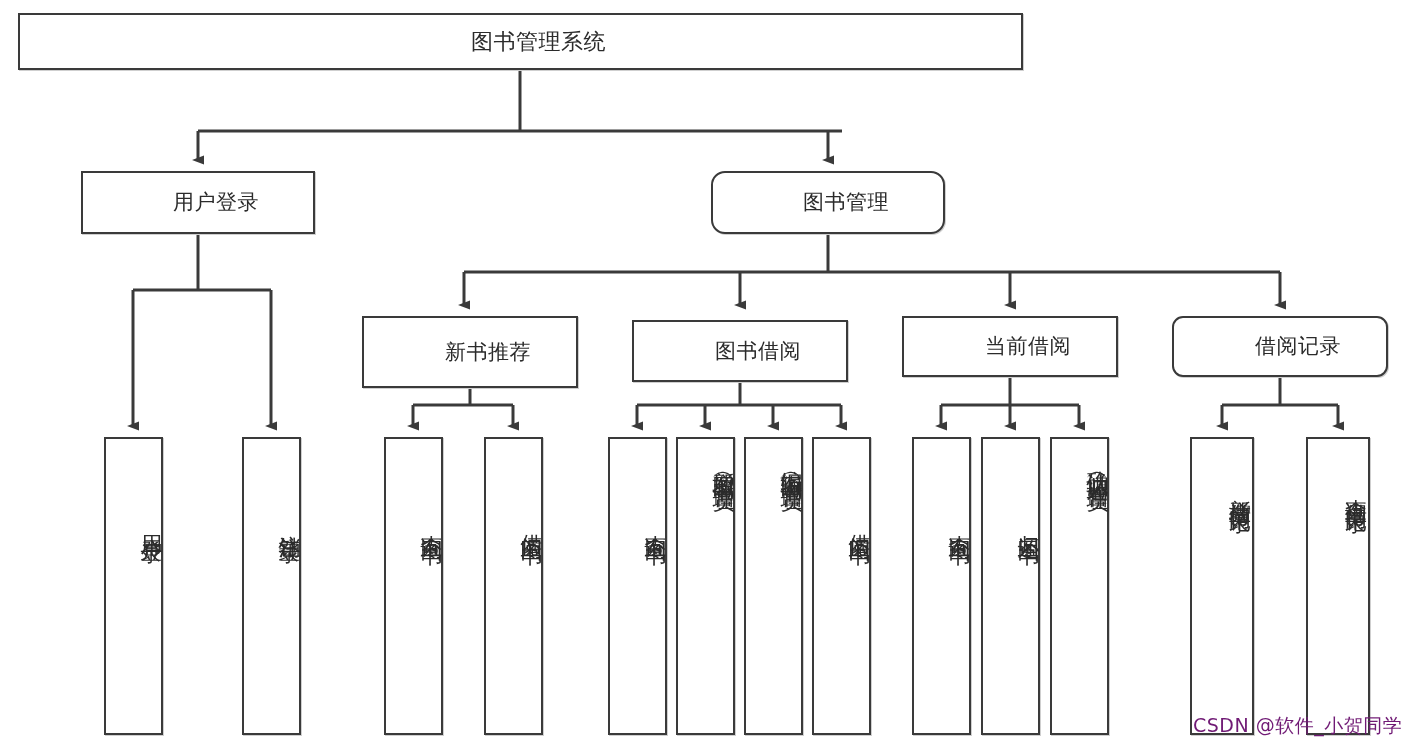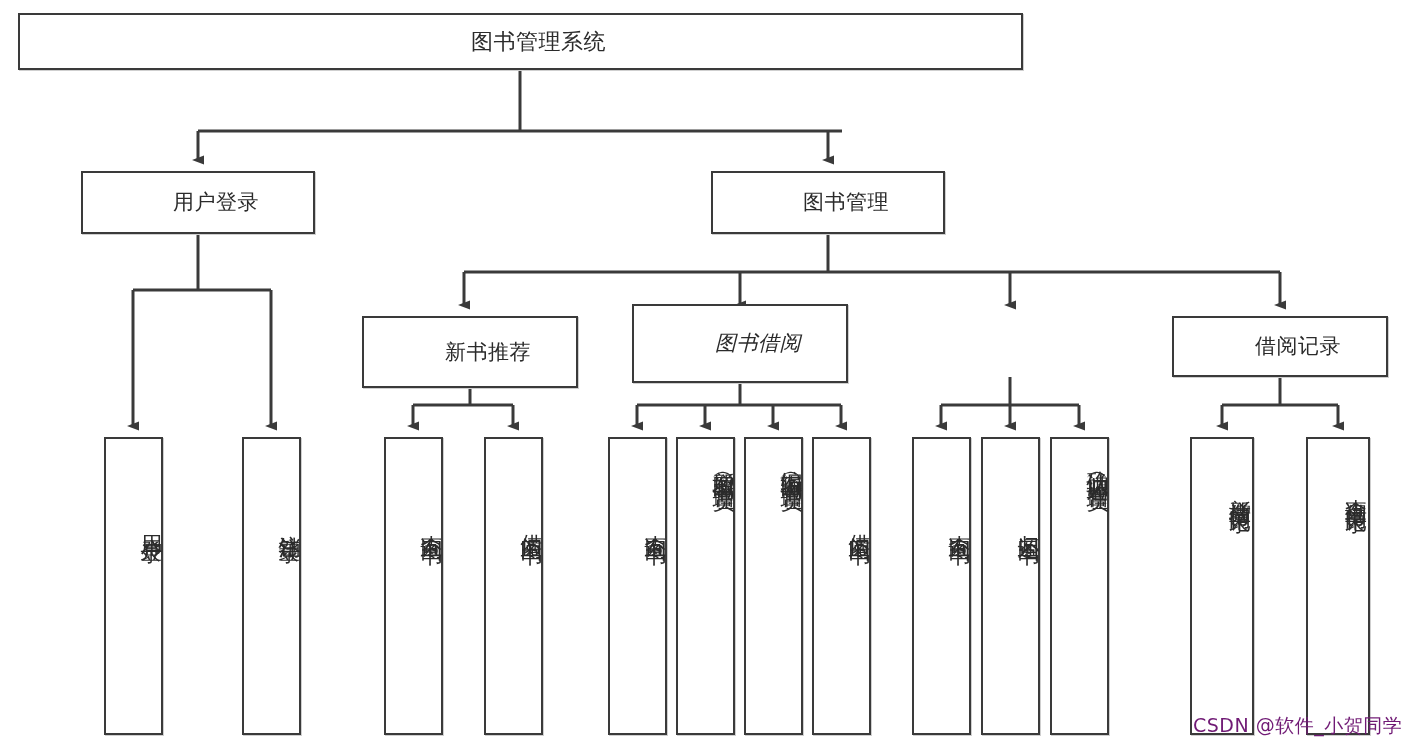--- a/index.html
+++ b/index.html
@@ -128,31 +128,34 @@
     </g>
   </svg>
 
   <div class="node h root" style="left:18px; top:13px; width:1005px; height:57px;">
     <span class="label">图书管理系统</span>
   </div>
 
   <div class="node h" style="left:81px; top:171px; width:234px; height:63px;">
     <span class="label">用户登录</span>
   </div>
-  <div class="node h" style="left:711px; top:171px; width:234px; height:63px;">
+  <div class="node h" style="left:711px; top:171px; width:234px; height:63px;border-radius:14px;">
     <span class="label">图书管理</span>
   </div>
 
   <div class="node h" style="left:362px; top:316px; width:216px; height:72px;">
     <span class="label">新书推荐</span>
   </div>
-  <div class="node h" style="left:632px; top:304px; width:216px; height:79px;font-style:italic;">
+  <div class="node h" style="left:632px; top:320px; width:216px; height:62px;">
     <span class="label">图书借阅</span>
   </div>
-  <div class="node h" style="left:1172px; top:316px; width:216px; height:61px;">
+  <div class="node h" style="left:902px; top:316px; width:216px; height:61px;">
+    <span class="label">当前借阅</span>
+  </div>
+  <div class="node h" style="left:1172px; top:316px; width:216px; height:61px;border-radius:11px;">
     <span class="label">借阅记录</span>
   </div>
 
   <div class="node v" style="left:104px; top:437px; width:59px; height:298px; padding-top:78px;">
     <span class="label">用户登录</span>
   </div>
   <div class="node v" style="left:242px; top:437px; width:59px; height:298px; padding-top:78px;">
     <span class="label">注销登录</span>
   </div>
 

